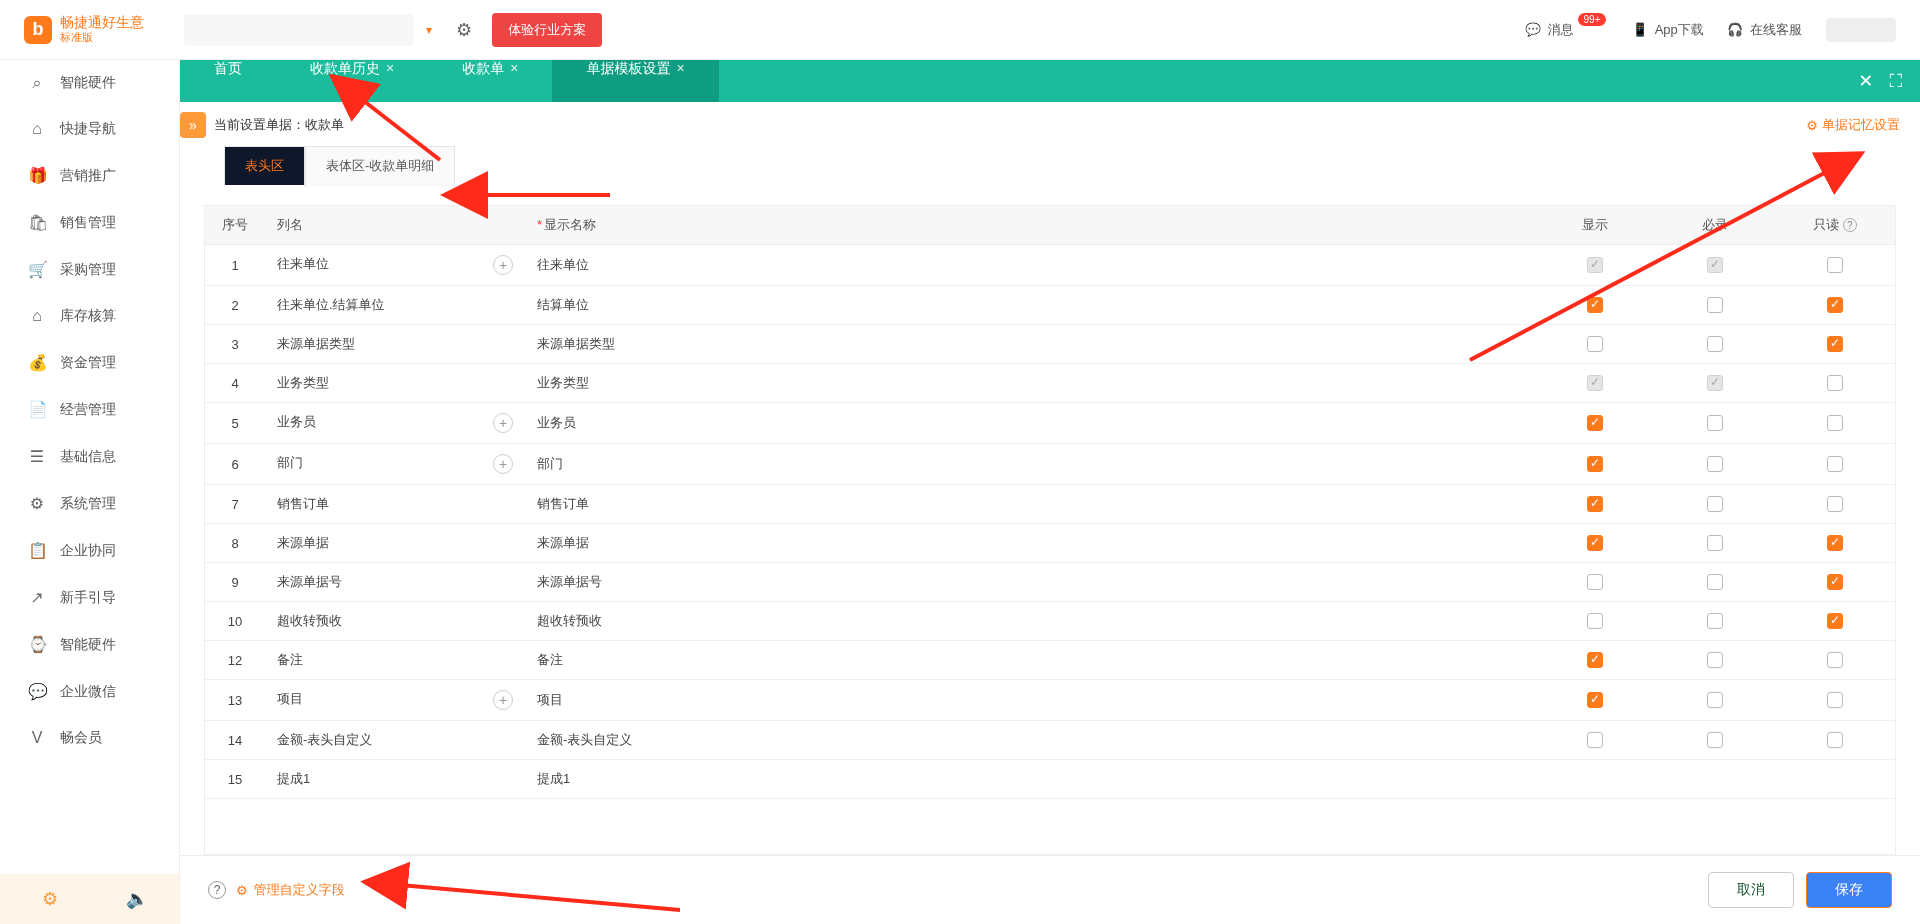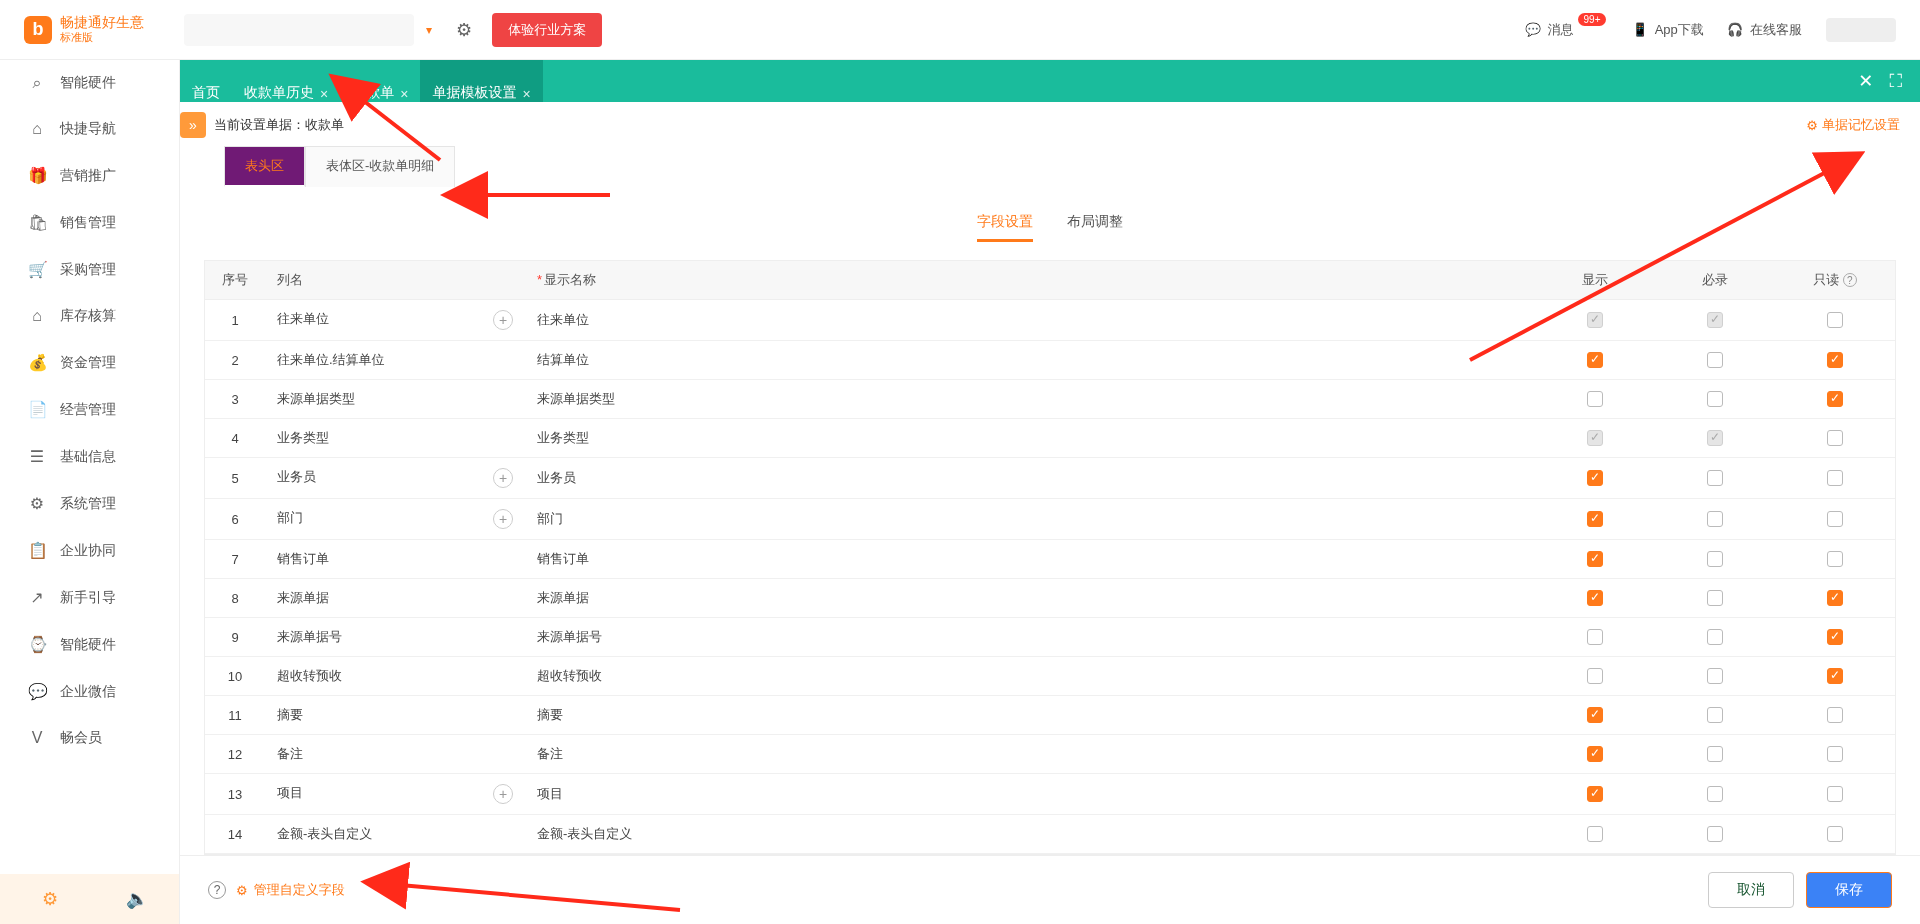--- a/index.html
+++ b/index.html
@@ -23,34 +23,34 @@
 
 
 .leftnav{position:absolute;left:0;top:60px;width:180px;bottom:0;background:#fff;border-right:1px solid #eee;display:flex;flex-direction:column}
 .nav-item{display:flex;align-items:center;gap:14px;padding:14px 28px;color:#555;cursor:pointer;font-size:14px}
 .nav-ico{width:18px;text-align:center;font-size:16px;color:#666}
 .nav-footer{margin-top:auto;height:50px;background:#fff4e8;display:flex;align-items:center;justify-content:space-between;padding:0 30px}
 .nav-footer .gear,.nav-footer .spk{color:#ff9a3a;font-size:18px}
 
 
 .tabstrip{position:absolute;left:180px;top:60px;right:0;height:42px;background:#1abc9c;display:flex;align-items:stretch;color:#fff}
-.tab{padding:0 12px;display:flex;align-items:flex-end;gap:6px;font-size:14px;cursor:pointer}
+.tab{padding:0 34px;display:flex;align-items:flex-start;gap:6px;font-size:14px;cursor:pointer}
 .tab.active{background:#0f9d82}
 .tab .x{font-size:14px;opacity:.85}
 .tabstrip-right{margin-left:auto;display:flex;align-items:center;gap:16px;padding-right:18px;font-size:18px}
 
 
 .content{position:absolute;left:180px;top:102px;right:0;bottom:0;background:#fff;display:flex;flex-direction:column}
 .cur-row{display:flex;align-items:center;padding:10px 20px 0 0;gap:8px}
 .cur-chip{width:26px;height:26px;background:#ff9a3a;border-radius:4px;display:flex;align-items:center;justify-content:center;color:#fff;font-size:14px}
 .cur-text{font-size:13px;color:#333}
 .mem-link{margin-left:auto;color:#ff7a1a;font-size:13px;display:flex;align-items:center;gap:4px;cursor:pointer}
 
 .area-tabs{display:flex;margin:8px 0 0 44px}
-.atab{padding:10px 20px;border:1px solid #e5e5e5;border-bottom:none;background:#701a75;font-size:13px;cursor:pointer}
+.atab{padding:10px 20px;border:1px solid #e5e5e5;border-bottom:none;background:#0f172a;font-size:13px;cursor:pointer}
 .atab.active{color:#ff7a1a;border-bottom:2px solid #fff;position:relative;z-index:2}
 .atab:not(.active){background:#fafafa;color:#555}
 
 .subtabs{display:flex;justify-content:center;gap:34px;margin-top:26px;font-size:14px;color:#555}
 .subtab{padding-bottom:8px;cursor:pointer}
 .subtab.active{color:#ff7a1a;border-bottom:3px solid #ff7a1a}
 
 .table-wrap{margin:18px 24px 0 24px;flex:1;overflow-y:auto;border:1px solid #eee}
 table{width:100%;border-collapse:collapse;font-size:13px}
 th{background:#f7f7f7;text-align:left;padding:10px 12px;color:#555;border-bottom:1px solid #eee;font-weight:500}
@@ -223,24 +223,20 @@
       <span>⚙</span>
       <span>单据记忆设置</span>
     </a>
   </div>
 
   <div class="area-tabs" id="area-tabs">
       <div class="atab active">表头区</div>
       <div class="atab">表体区-收款单明细</div>
     </div>
 
-  <div class="subtabs" id="sub-tabs">
-      <div class="subtab active">字段设置</div>
-      <div class="subtab">布局调整</div>
-    </div>
 
   <div class="table-wrap">
     <table>
       <thead>
         <tr>
           <th class="col-idx">序号</th>
           <th class="col-name">列名</th>
           <th class="col-disp"><span class="req">*</span><span>显示名称</span></th>
           <th class="col-chk center">显示</th>
           <th class="col-chk center">必录</th>
@@ -322,28 +318,20 @@
           </tr>
           <tr>
             <td class="center">10</td>
             <td>超收转预收</td>
             <td>超收转预收</td>
             <td class="center"><span class="cb"></span></td>
             <td class="center"><span class="cb"></span></td>
             <td class="center"><span class="cb on"></span></td>
           </tr>
           <tr>
-            <td class="center">11</td>
-            <td>摘要</td>
-            <td>摘要</td>
-            <td class="center"><span class="cb on"></span></td>
-            <td class="center"><span class="cb"></span></td>
-            <td class="center"><span class="cb"></span></td>
-          </tr>
-          <tr>
             <td class="center">12</td>
             <td>备注</td>
             <td>备注</td>
             <td class="center"><span class="cb on"></span></td>
             <td class="center"><span class="cb"></span></td>
             <td class="center"><span class="cb"></span></td>
           </tr>
           <tr>
             <td class="center">13</td>
             <td>项目<span class="plus">+</span></td>

